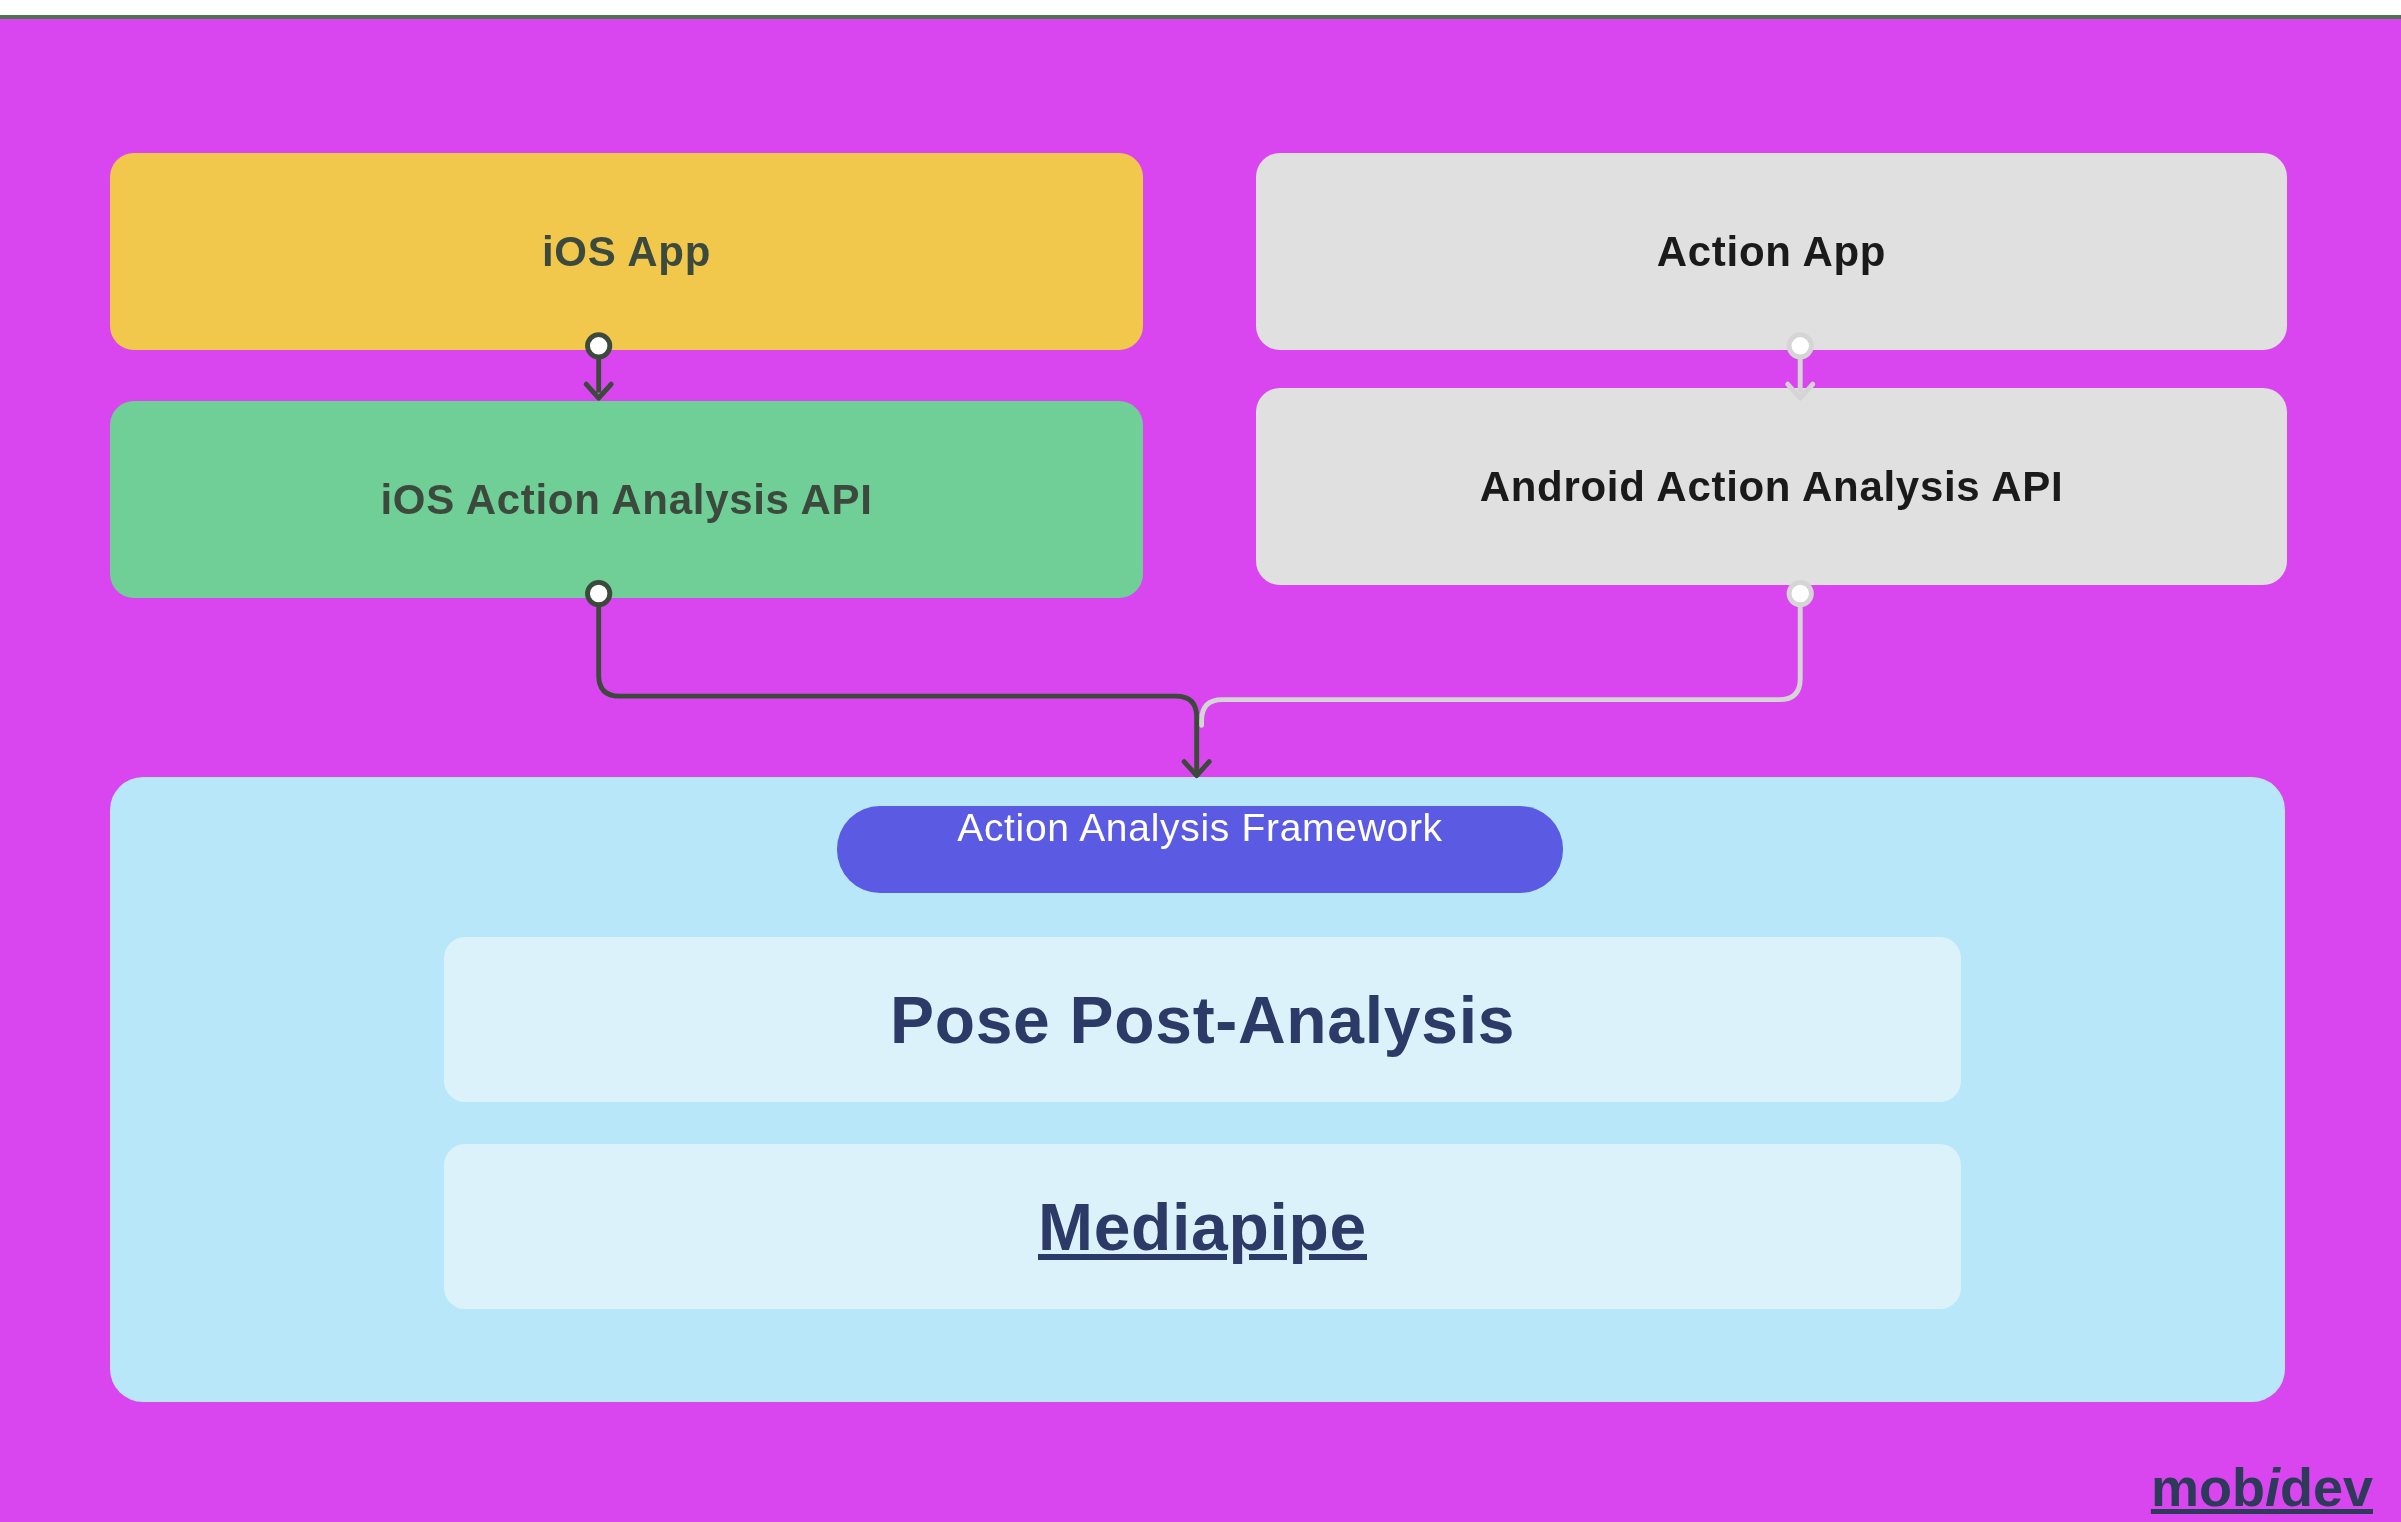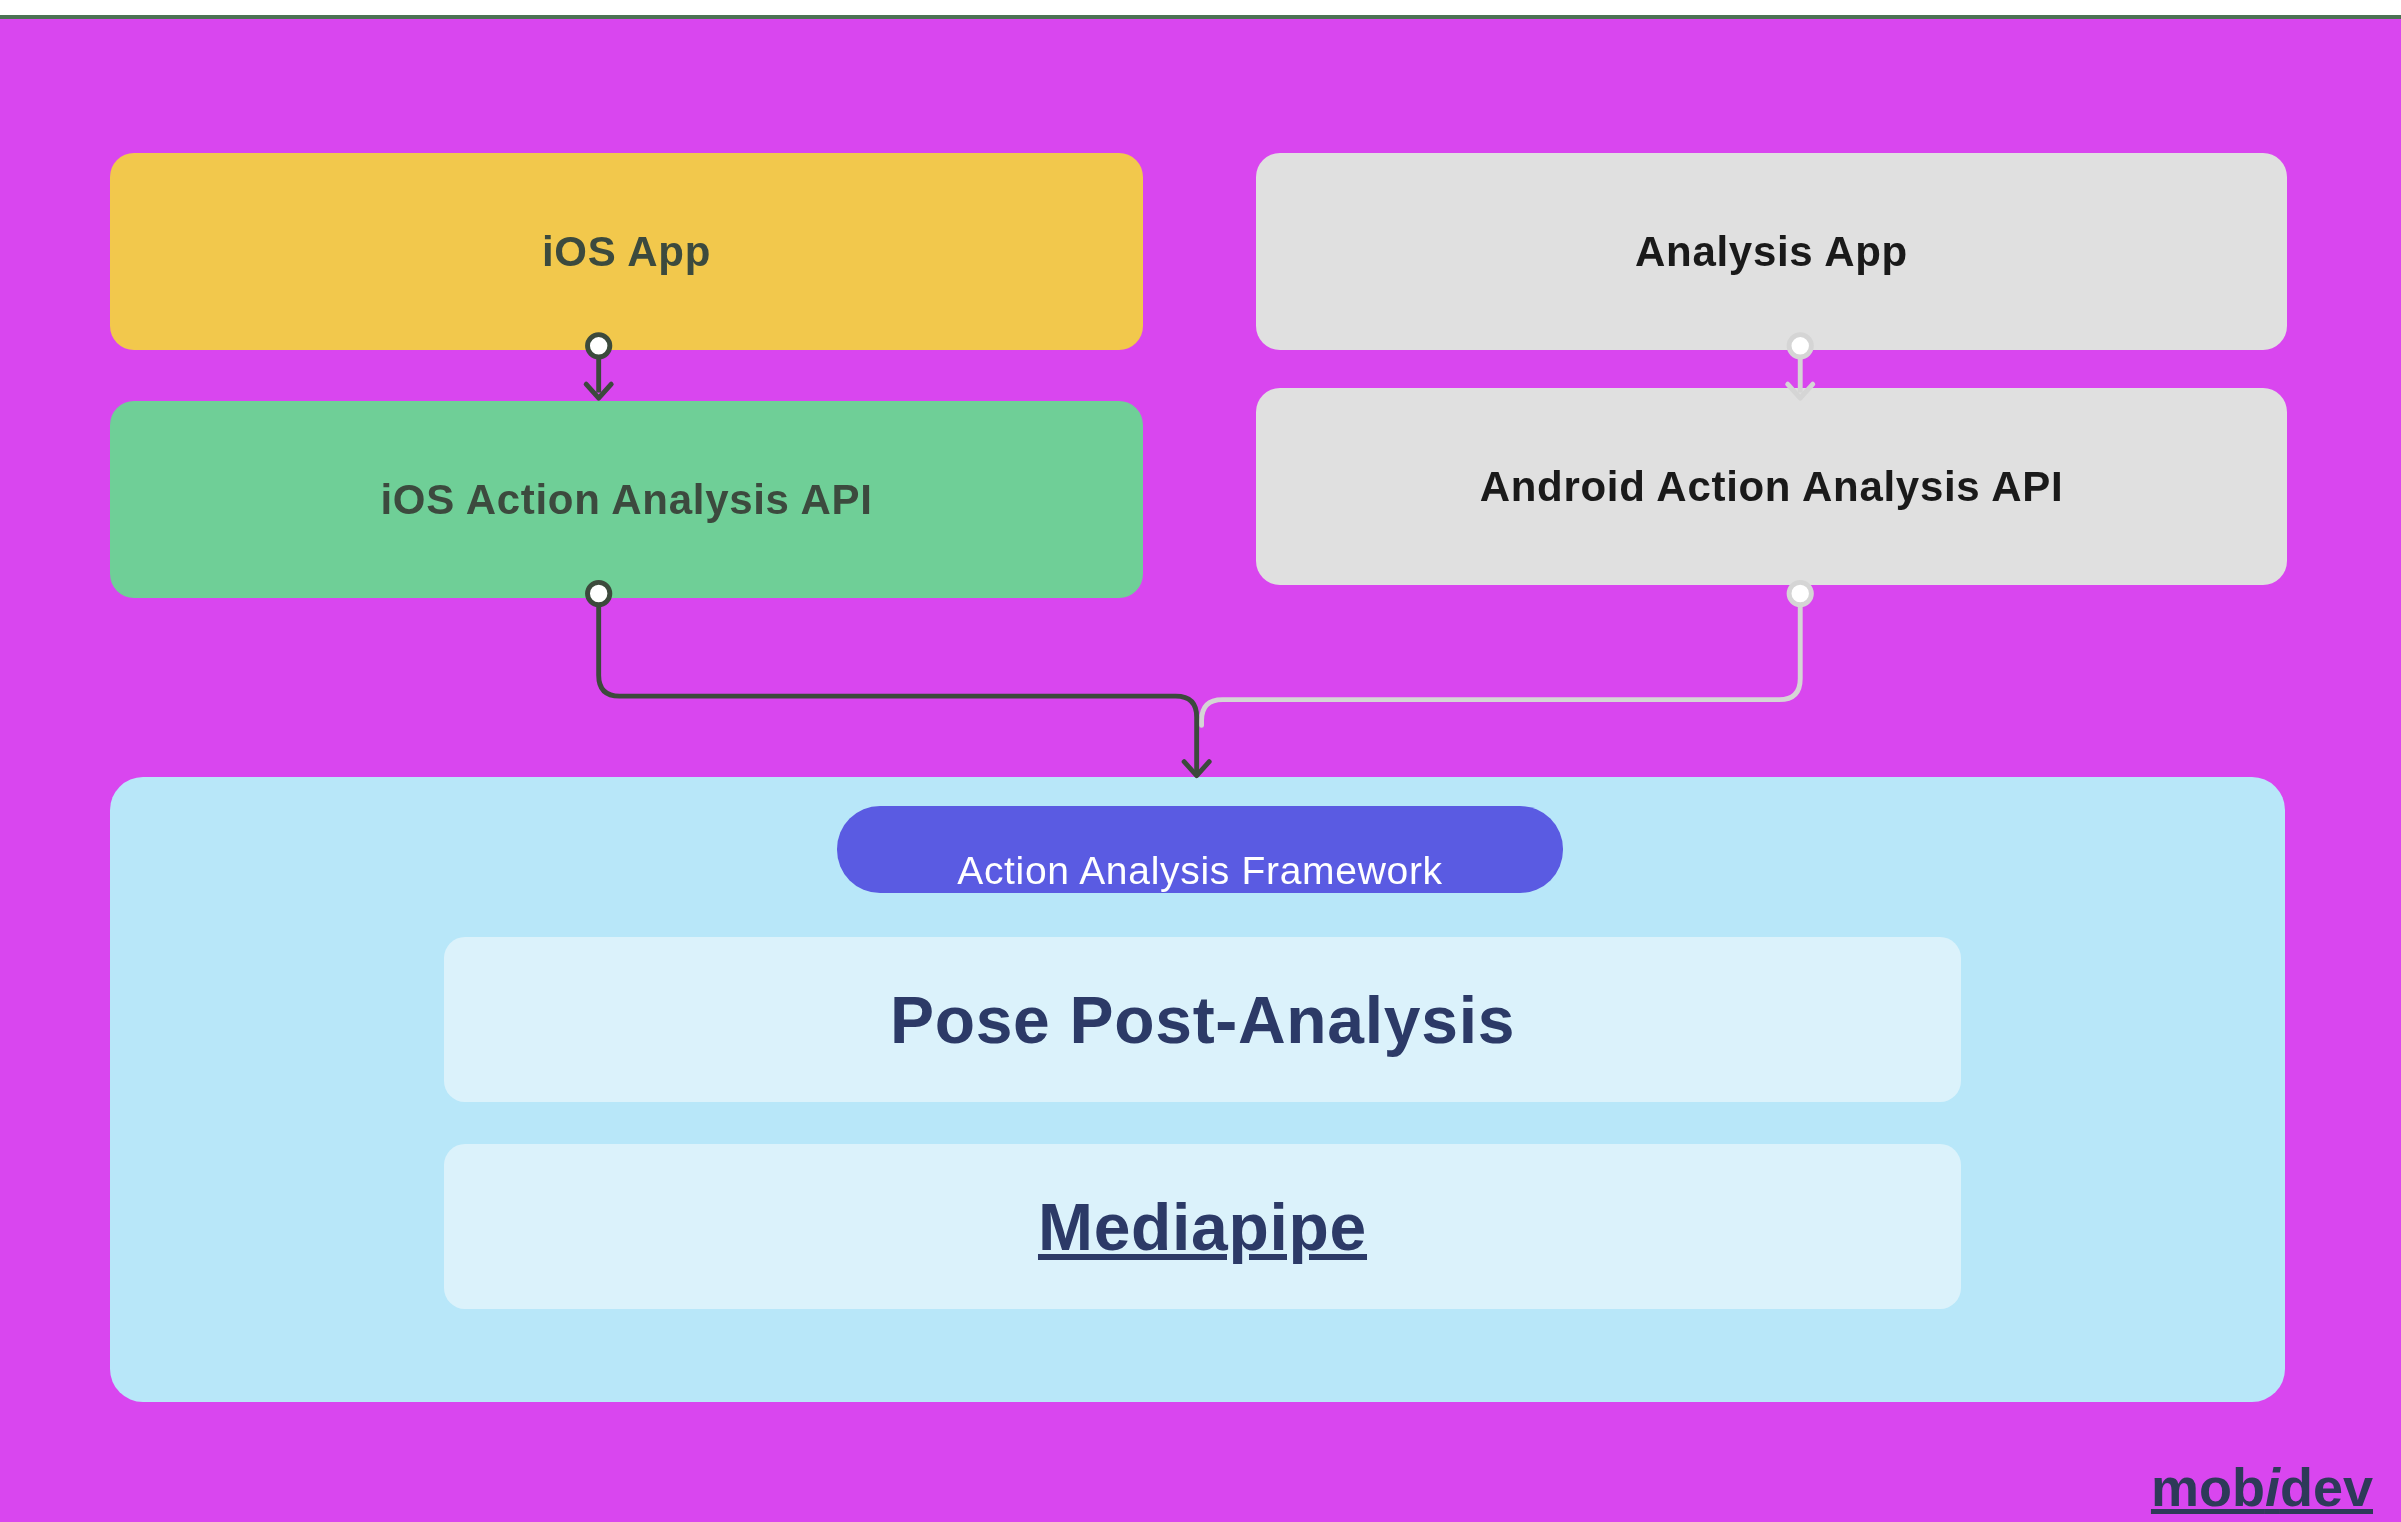--- a/index.html
+++ b/index.html
@@ -13,21 +13,21 @@
 
   .n-ios-app    {left:110px; top:138px;width:1033px;height:197px;background:#F2C84C;color:#3C4A3E;}
   .n-android-app{left:1256px;top:138px;width:1031px;height:197px;background:#E0E0E0;color:#1A1A1A;}
   .n-ios-api    {left:110px; top:386px;width:1033px;height:197px;background:#6FCF97;color:#3C4A3E;}
   .n-android-api{left:1256px;top:373px;width:1031px;height:197px;background:#E0E0E0;color:#1A1A1A;}
 
   .fw-container{position:absolute;left:110px;top:762px;width:2175px;height:625px;
     background:#B8E7F9;border-radius:33px;}
 
   .fw-pill{position:absolute;left:727px;top:29px;width:726px;height:87px;border-radius:43px;
-    background:#5A5BE2;color:#FFFFFF;display:flex;align-items:flex-end;justify-content:center;
+    background:#5A5BE2;color:#FFFFFF;display:flex;align-items:flex-start;justify-content:center;
     font-size:39px;font-weight:500;letter-spacing:0.7px;}
 
   .fw-inner{position:absolute;left:334px;width:1517px;height:165px;background:#DBF2FB;
     border-radius:21px;display:flex;align-items:center;justify-content:center;
     font-size:66px;font-weight:700;color:#2C3A67;letter-spacing:0.7px;}
   .fw-inner.pose{top:160px;}
   .fw-inner.mediapipe{top:367px;text-decoration:underline;}
 
   svg.connectors{position:absolute;left:0;top:0;width:2401px;height:1522px;pointer-events:none;}
 
@@ -40,21 +40,21 @@
 
 <div class="canvas">
 
   <div class="topbar"></div>
 
   <div class="node n-ios-app">
     <span class="label">iOS App</span>
   </div>
 
   <div class="node n-android-app">
-    <span class="label">Analysis App</span>
+    <span class="label">Action App</span>
   </div>
 
   <div class="node n-ios-api">
     <span class="label">iOS Action Analysis API</span>
   </div>
 
   <div class="node n-android-api">
     <span class="label">Android Action Analysis API</span>
   </div>
 

